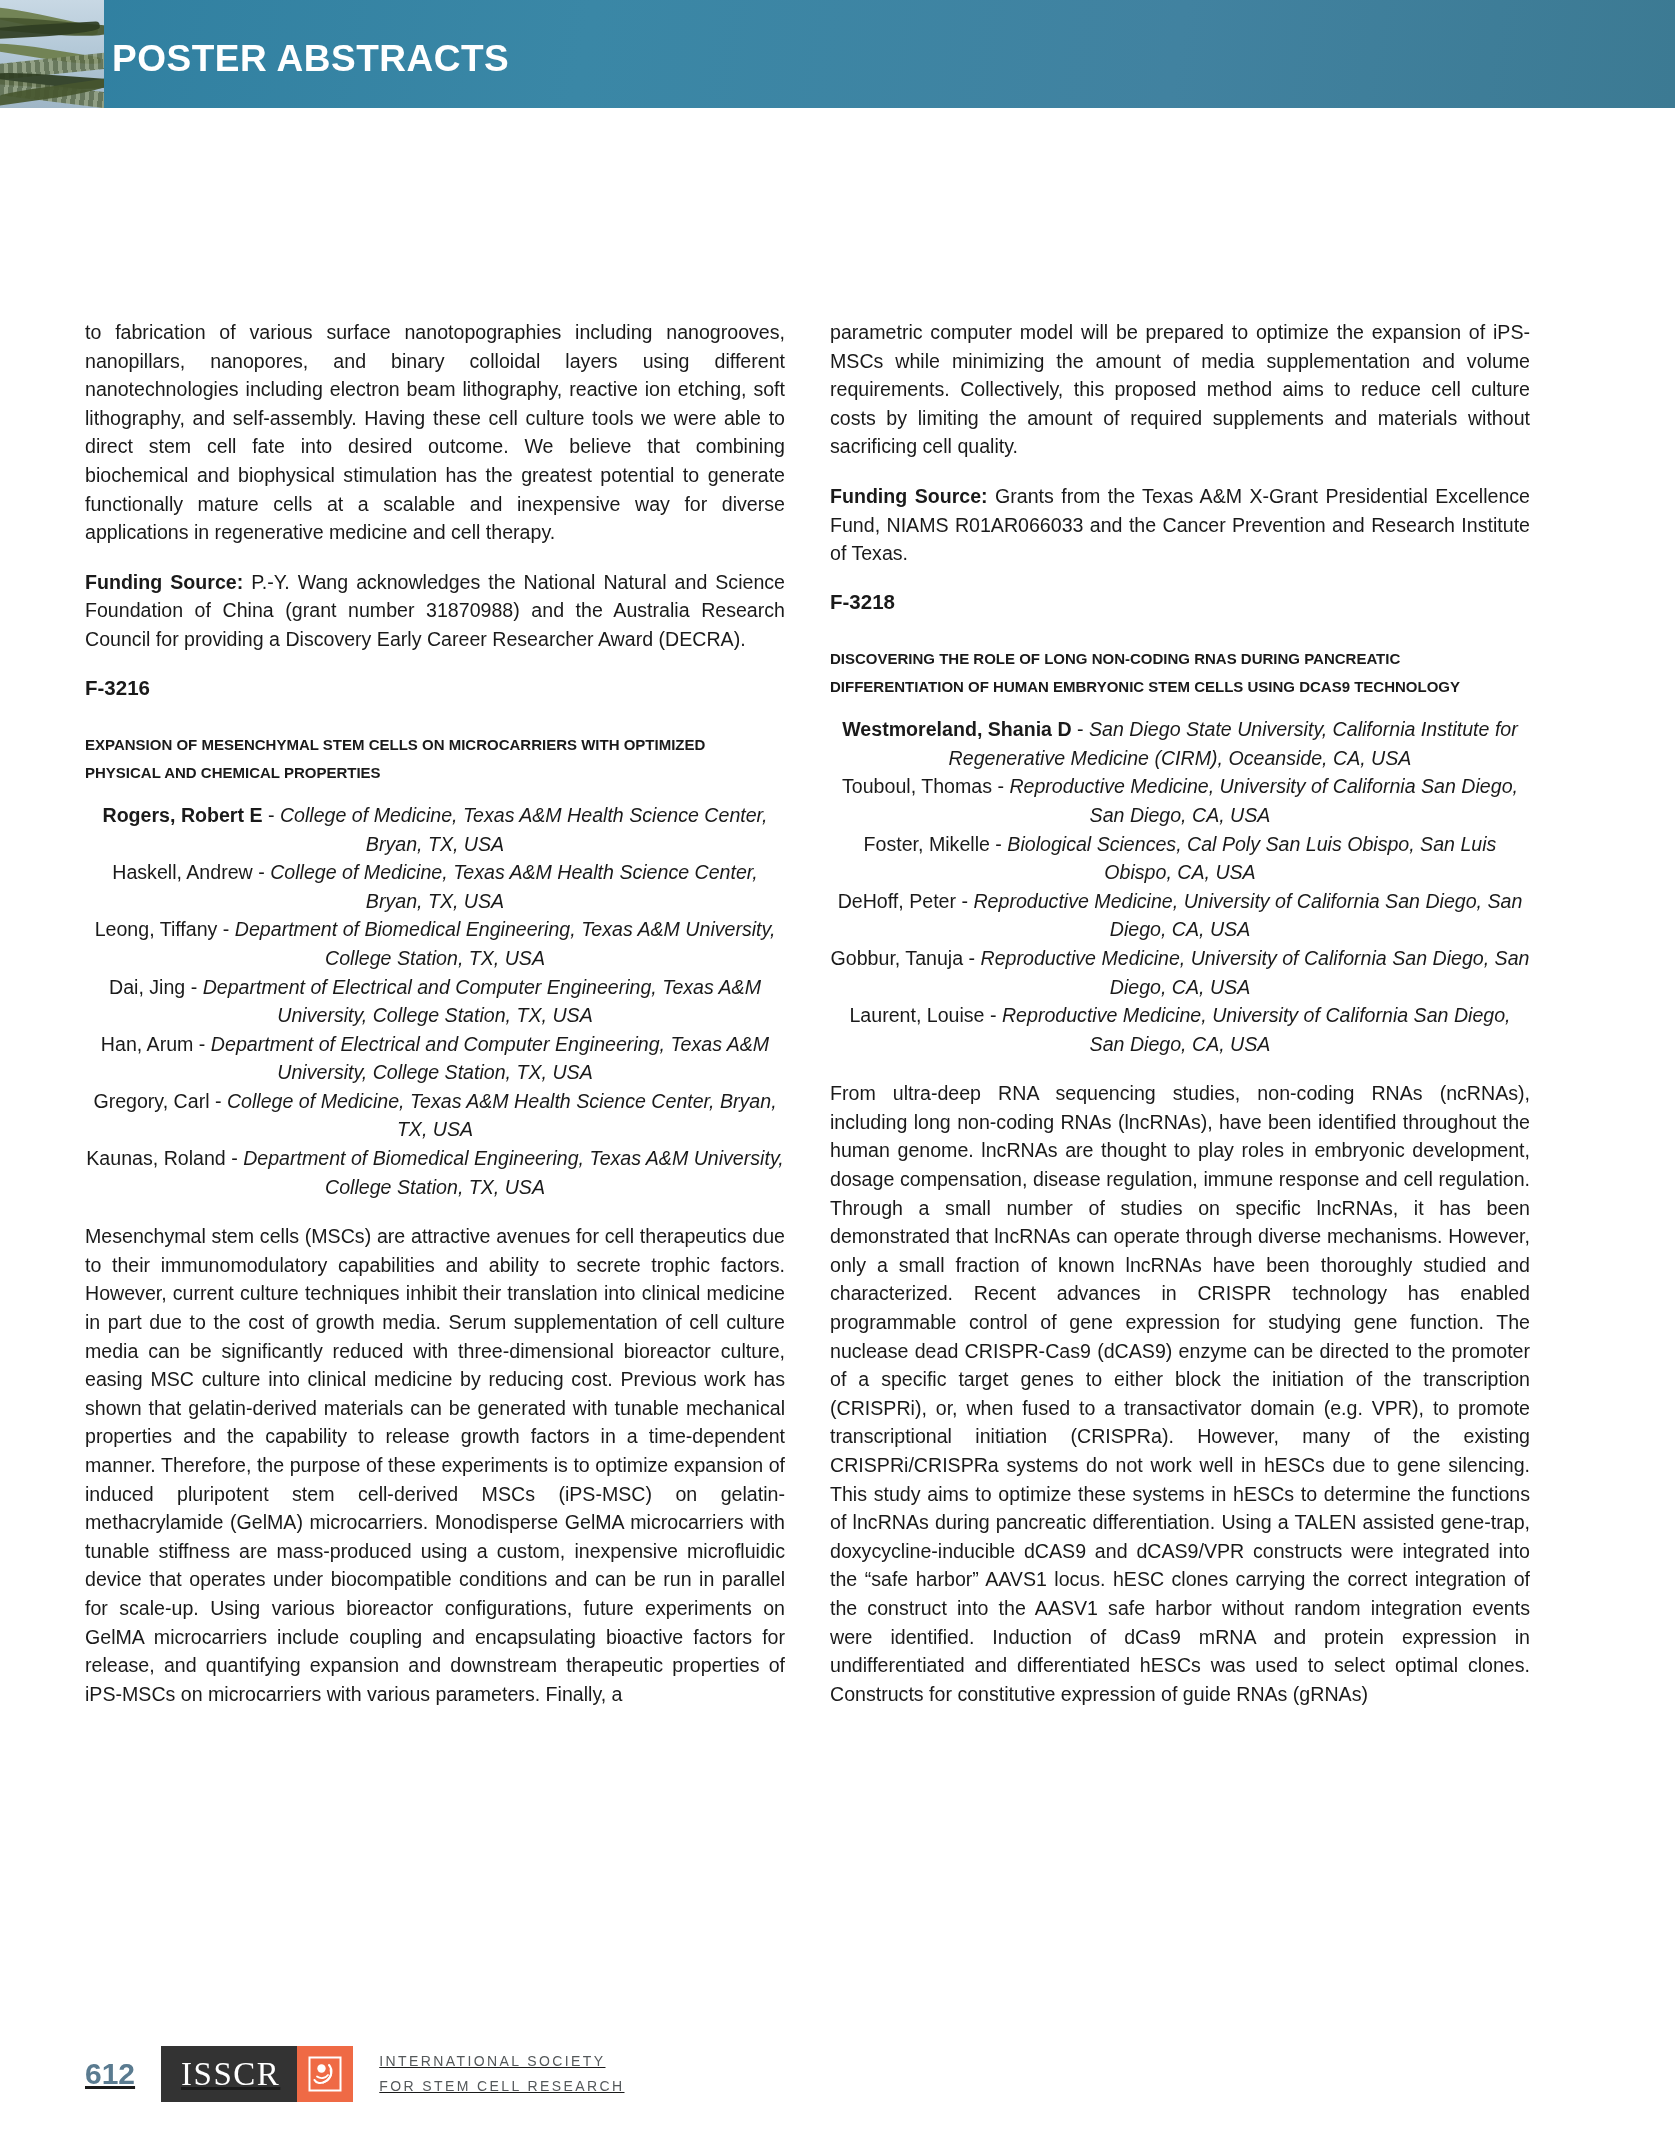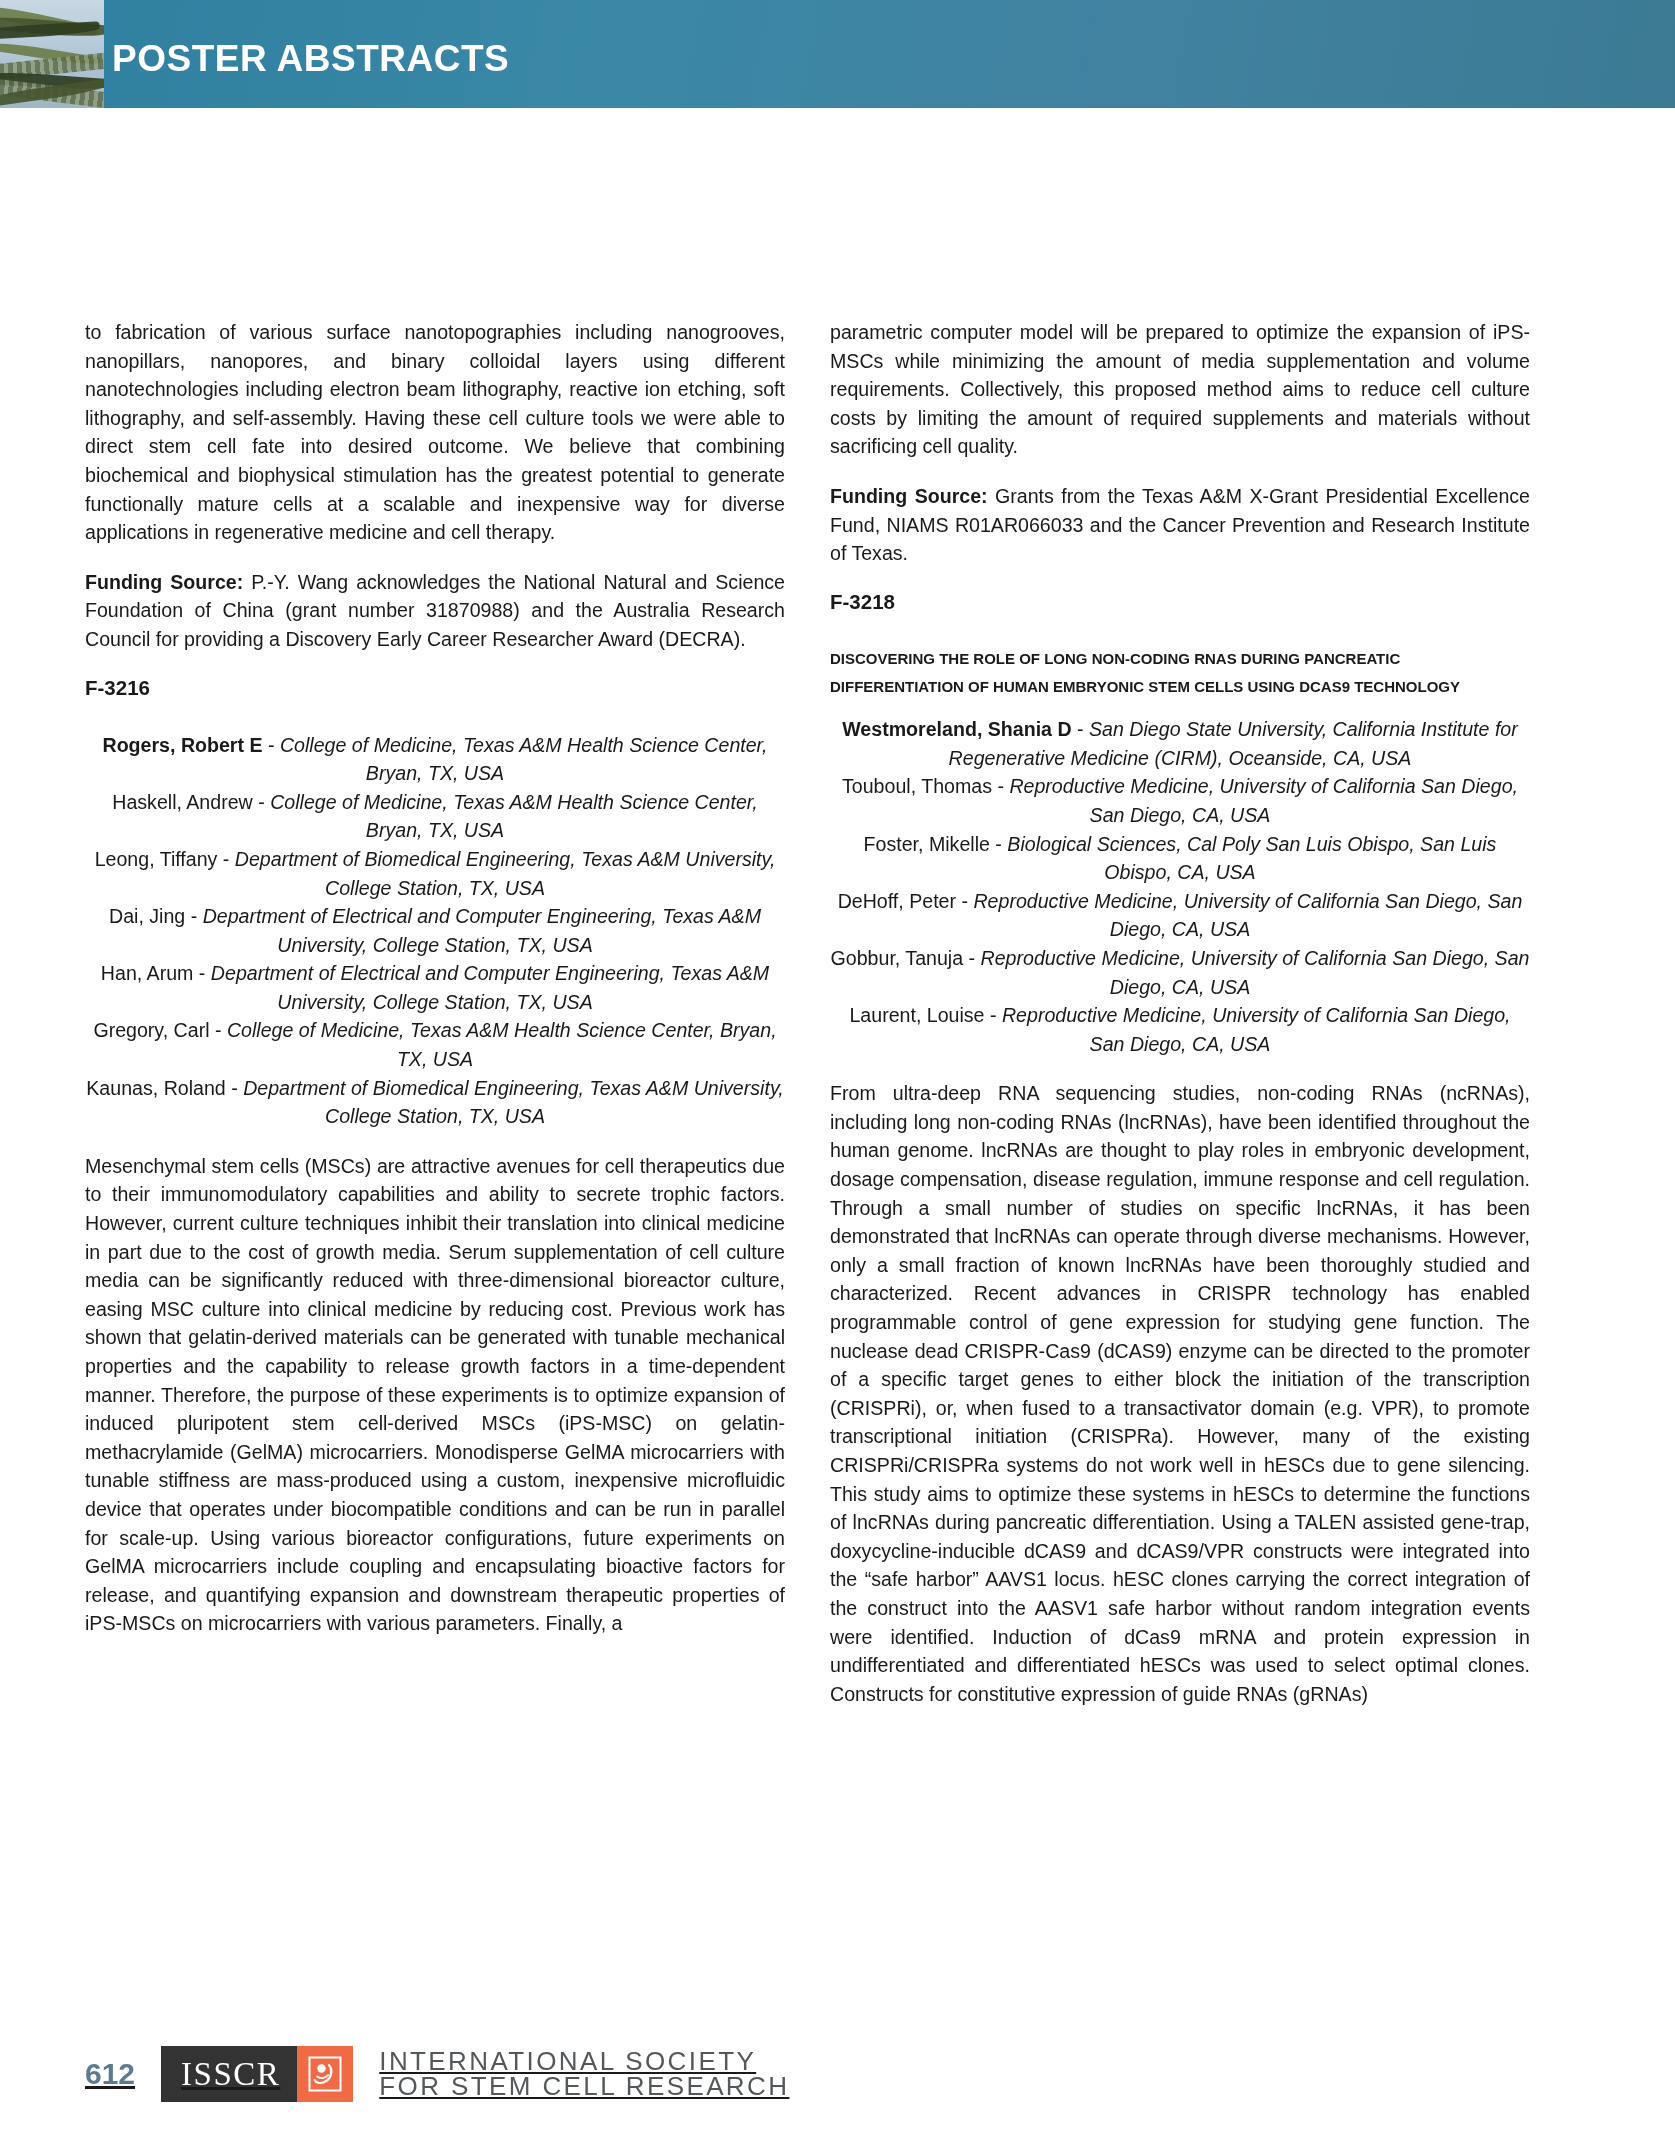--- a/index.html
+++ b/index.html
@@ -153,21 +153,21 @@
     display: flex;
     align-items: center;
     justify-content: center;
   }
   #isscr-name {
     margin-left: 26px;
     display: flex;
     flex-direction: column;
     justify-content: center;
     color: #54585a;
-    font-size: 26px;
+    font-size: 14px;
     letter-spacing: 2.4px;
     line-height: 25px;
     font-weight: normal;
   }
 </style>
 </head>
 <body>
 
 <div id="header-banner">
   <div id="palm-photo">
@@ -186,20 +186,21 @@
 <div id="content">
 
   <div class="column" id="col-left">
 
     <p class="para">to fabrication of various surface nanotopographies including nanogrooves, nanopillars, nanopores, and binary colloidal layers using different nanotechnologies including electron beam lithography, reactive ion etching, soft lithography, and self-assembly. Having these cell culture tools we were able to direct stem cell fate into desired outcome. We believe that combining biochemical and biophysical stimulation has the greatest potential to generate functionally mature cells at a scalable and inexpensive way for diverse applications in regenerative medicine and cell therapy.</p>
 
     <p class="para"><span class="fund-label">Funding Source:</span><span> P.-Y. Wang acknowledges the National Natural and Science Foundation of China (grant number 31870988) and the Australia Research Council for providing a Discovery Early Career Researcher Award (DECRA).</span></p>
 
     <div class="abstract-id">F-3216</div>
 
+    <div class="abstract-title">EXPANSION OF MESENCHYMAL STEM CELLS ON MICROCARRIERS WITH OPTIMIZED PHYSICAL AND CHEMICAL PROPERTIES</div>
 
     <div class="authors">
       <span class="author-line"><span class="author-name lead">Rogers, Robert E</span><span> - </span><span class="author-affil">College of Medicine, Texas A&amp;M Health Science Center, Bryan, TX, USA</span></span>
       <span class="author-line"><span class="author-name">Haskell, Andrew</span><span> - </span><span class="author-affil">College of Medicine, Texas A&amp;M Health Science Center, Bryan, TX, USA</span></span>
       <span class="author-line"><span class="author-name">Leong, Tiffany</span><span> - </span><span class="author-affil">Department of Biomedical Engineering, Texas A&amp;M University, College Station, TX, USA</span></span>
       <span class="author-line"><span class="author-name">Dai, Jing</span><span> - </span><span class="author-affil">Department of Electrical and Computer Engineering, Texas A&amp;M University, College Station, TX, USA</span></span>
       <span class="author-line"><span class="author-name">Han, Arum</span><span> - </span><span class="author-affil">Department of Electrical and Computer Engineering, Texas A&amp;M University, College Station, TX, USA</span></span>
       <span class="author-line"><span class="author-name">Gregory, Carl</span><span> - </span><span class="author-affil">College of Medicine, Texas A&amp;M Health Science Center, Bryan, TX, USA</span></span>
       <span class="author-line"><span class="author-name">Kaunas, Roland</span><span> - </span><span class="author-affil">Department of Biomedical Engineering, Texas A&amp;M University, College Station, TX, USA</span></span>
     </div>

